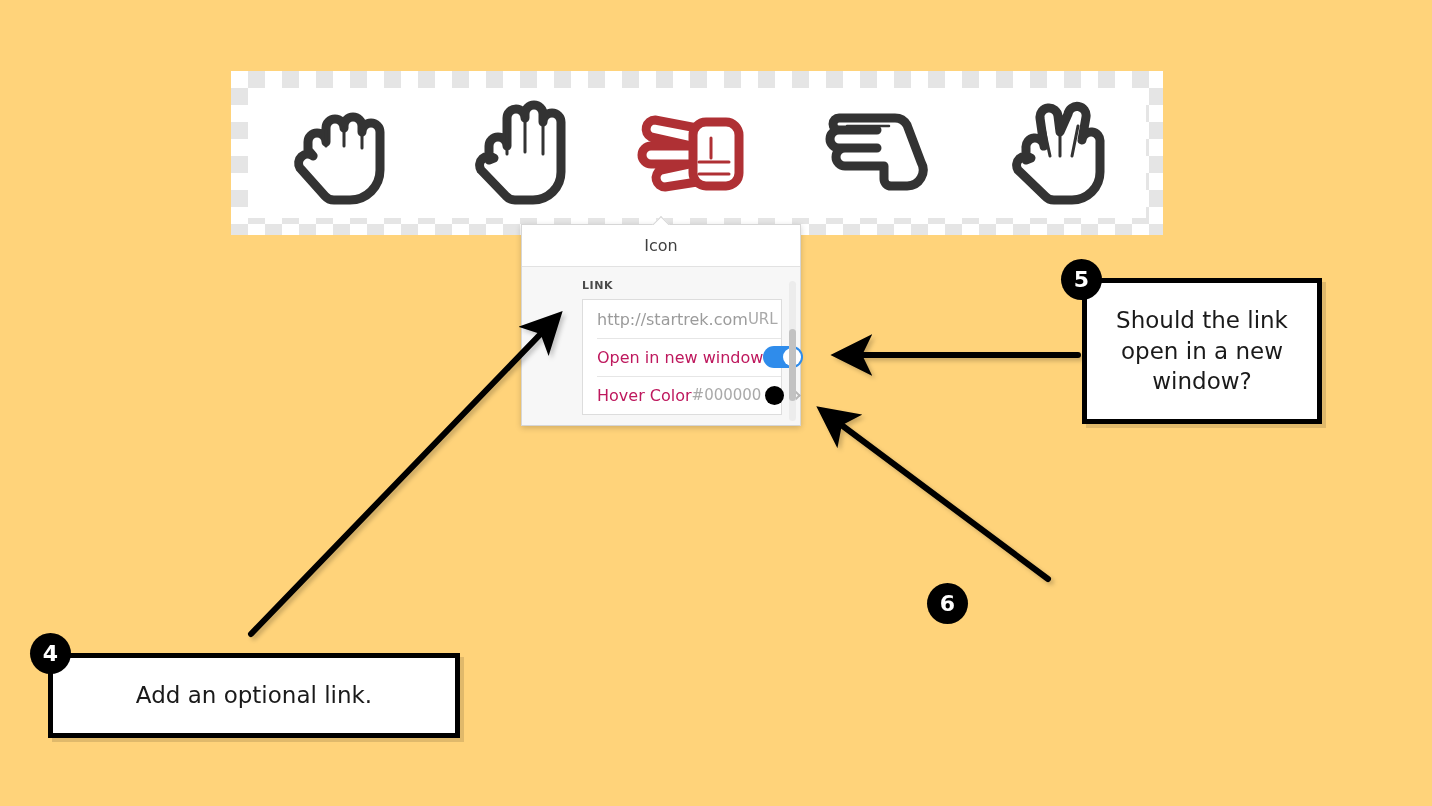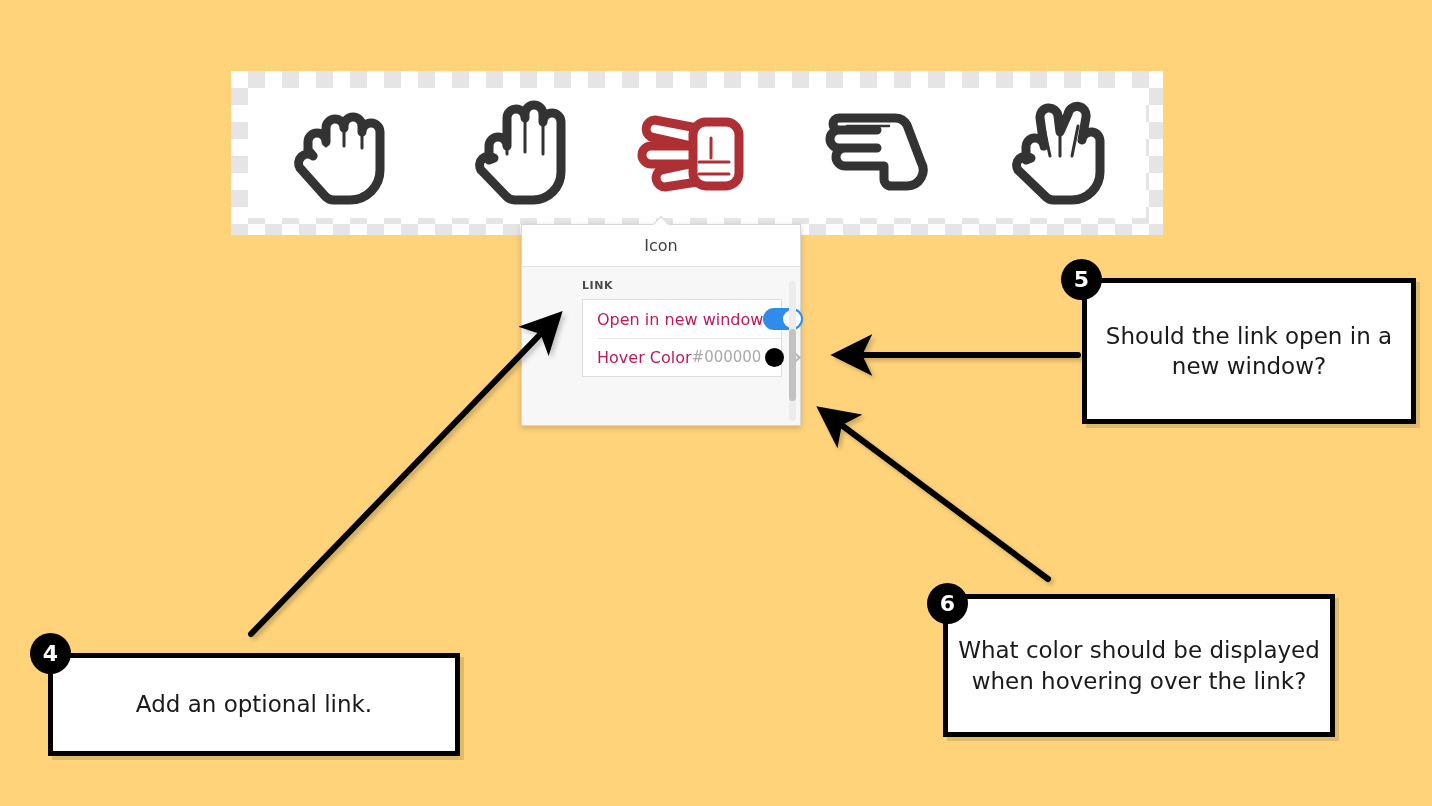--- a/index.html
+++ b/index.html
@@ -101,23 +101,23 @@
     font-family:"DejaVu Sans", sans-serif;
     font-size:23px; color:#1a1a1a; line-height:1.32;
     box-shadow:4px 4px 0 rgba(0,0,0,.12);
   }
   .badge {
     position:absolute; width:41px; height:41px; border-radius:50%;
     background:#000000; color:#ffffff;
     display:flex; align-items:center; justify-content:center;
     font-size:22px; font-weight:bold; z-index:5;
   }
-  .co4 { left:48px; top:653px; width:412px; height:103px; }
+  .co4 { left:48px; top:653px; width:412px; height:85px; }
   .bd4 { left:30px; top:633px; }
-  .co5 { left:1082px; top:278px; width:334px; height:146px; }
+  .co5 { left:1082px; top:278px; width:240px; height:146px; }
   .bd5 { left:1061px; top:259px; }
   .co6 { left:943px; top:594px; width:392px; height:143px; }
   .bd6 { left:927px; top:583px; }
 
   .arrows { position:absolute; inset:0; pointer-events:none; }
 </style>
 </head>
 <body>
 
 <div id="stage">
@@ -167,20 +167,24 @@
   <div class="popup">
     <div class="popup-caret"></div>
 
     <div class="popup-header">Icon</div>
 
     <div class="popup-body">
       <div class="section-label">LINK</div>
 
       <div class="rows">
 
+        <div class="row">
+          <div class="row-label placeholder">http://startrek.com</div>
+          <div class="row-right">URL</div>
+        </div>
 
         <div class="row">
           <div class="row-label">Open in new window</div>
           <div class="toggle">
             <div class="knob"></div>
           </div>
         </div>
 
         <div class="row">
           <div class="row-label">Hover Color</div>
@@ -218,17 +222,14 @@
   <div class="callout co4">
     <span>Add an optional link.</span>
   </div>
 
   <div class="badge bd5">5</div>
   <div class="callout co5">
     <span>Should the link open in a new window?</span>
   </div>
 
   <div class="badge bd6">6</div>
-  <div class="callout co6">
-    <span>What color should be displayed when hovering over the link?</span>
-  </div>
 
 </div>
 
 </body></html>

